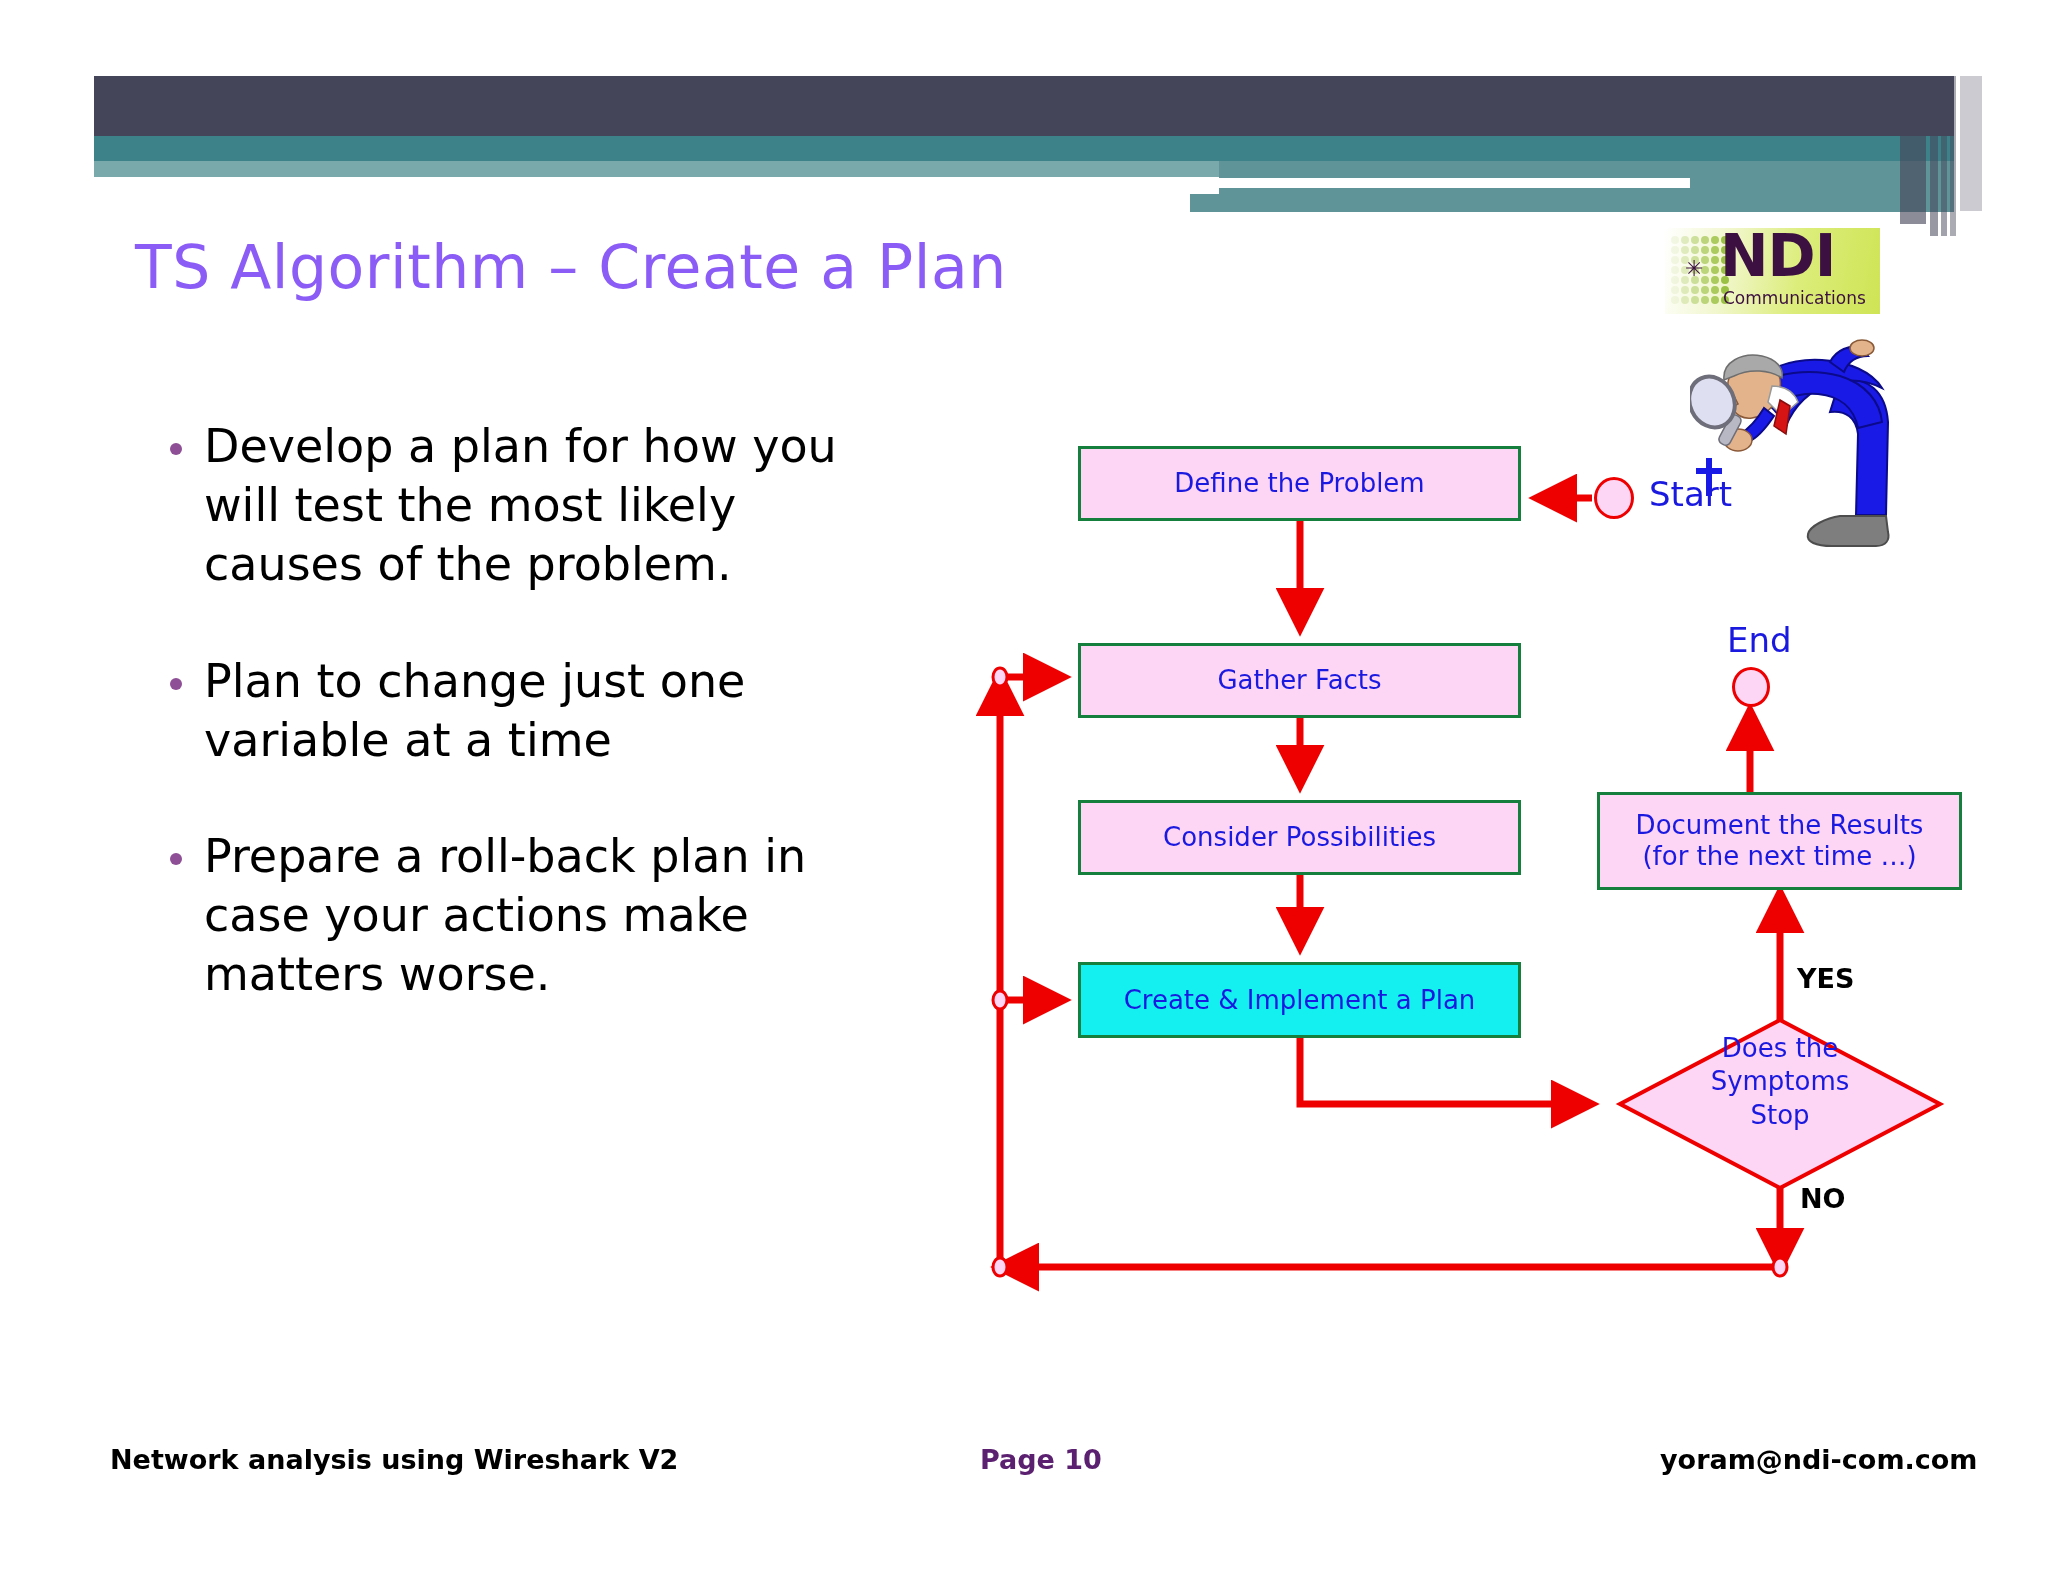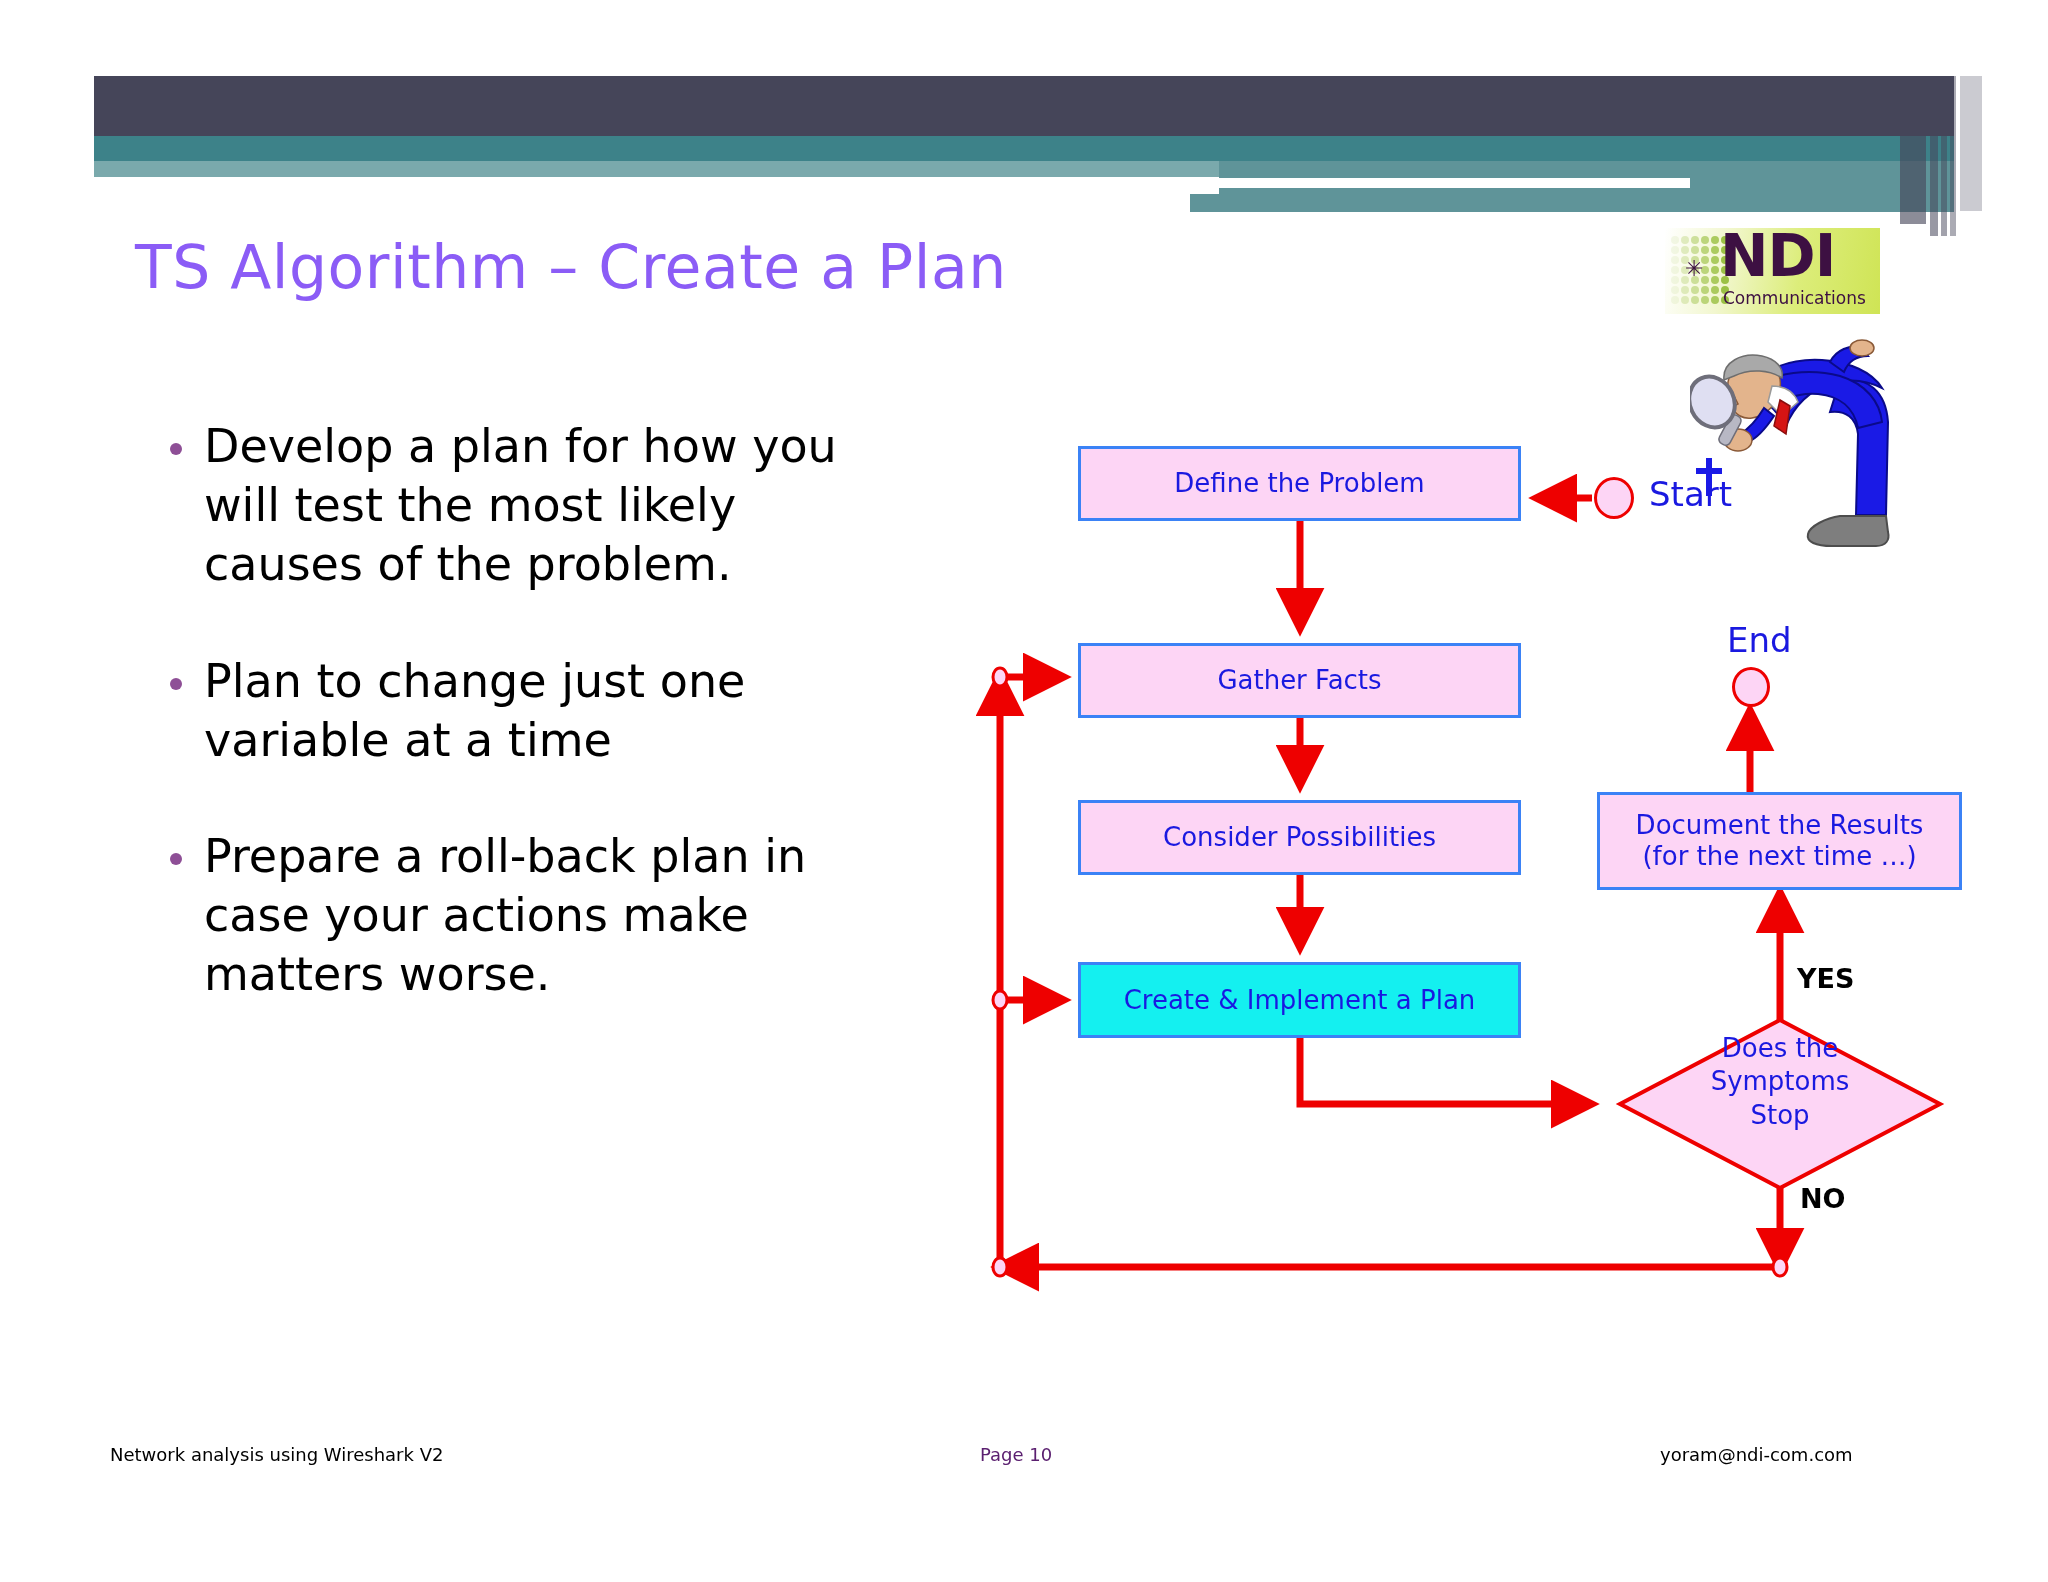--- a/index.html
+++ b/index.html
@@ -155,21 +155,21 @@
   
   .flow {
     position: absolute;
     left: 0; top: 0;
     width: 2048px; height: 1582px;
     pointer-events: none;
   }
   .node {
     position: absolute;
     box-sizing: border-box;
-    border: 3px solid #3b82f6;
+    border: 3px solid #15803d;
     background: #fdd5f5;
     color: #1a19e0;
     font-family: "DejaVu Sans", sans-serif;
     font-size: 26px;
     display: flex;
     align-items: center;
     justify-content: center;
     text-align: center;
     line-height: 1.18;
   }
@@ -226,22 +226,22 @@
     position: absolute;
     left: 1690px; top: 330px;
     width: 250px; height: 230px;
   }
 
   
   .footer-left, .footer-center, .footer-right {
     position: absolute;
     top: 1444px;
     font-family: "DejaVu Sans", sans-serif;
-    font-size: 18px;
-    font-weight: normal;
+    font-size: 27px;
+    font-weight: bold;
     color: #000000;
     white-space: nowrap;
   }
   .footer-left   { left: 110px; }
   .footer-center { left: 980px; color: #5b2070; }
   .footer-right  { left: 1660px; }
 </style>
 </head>
 <body>
 

